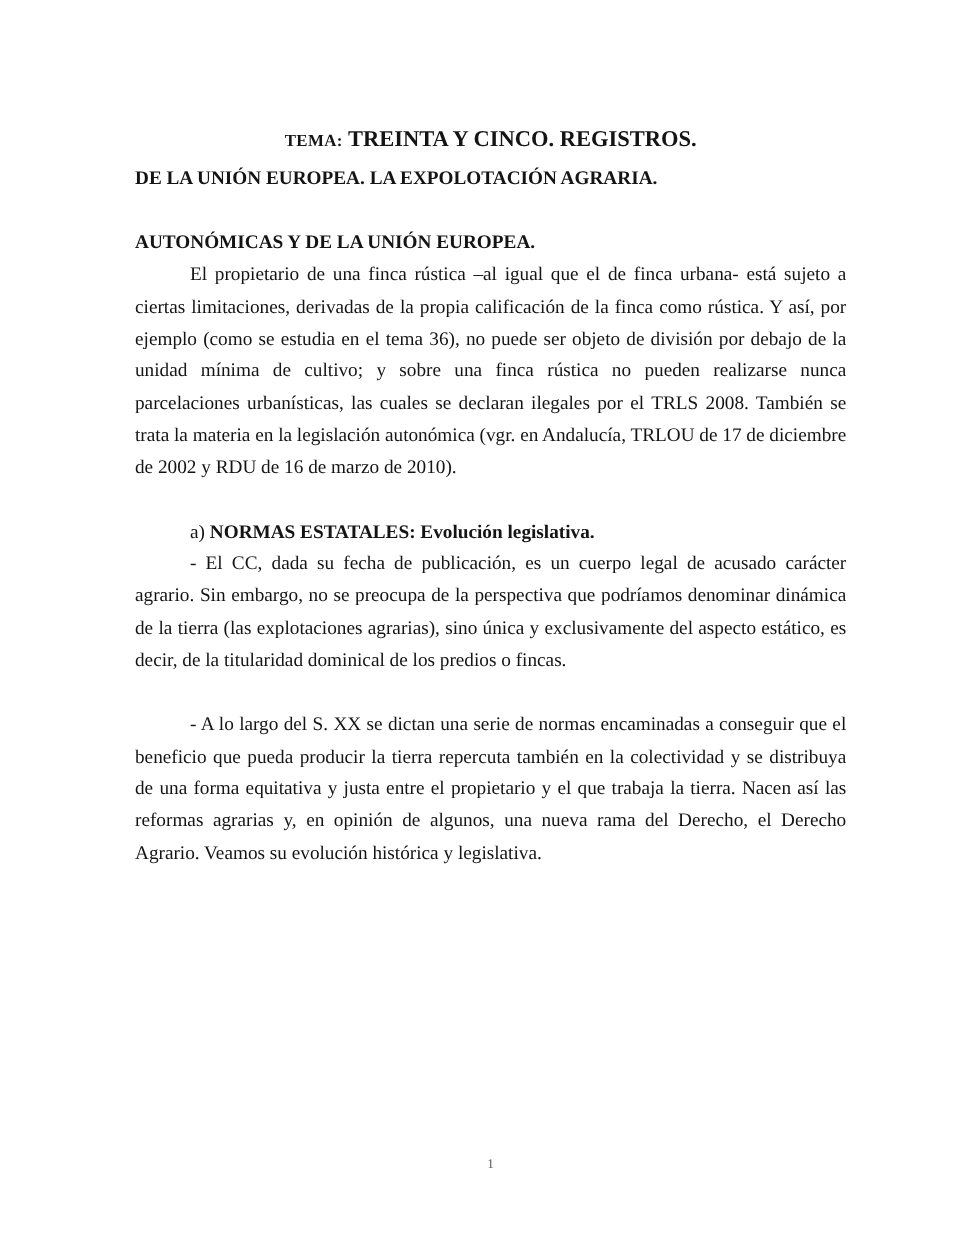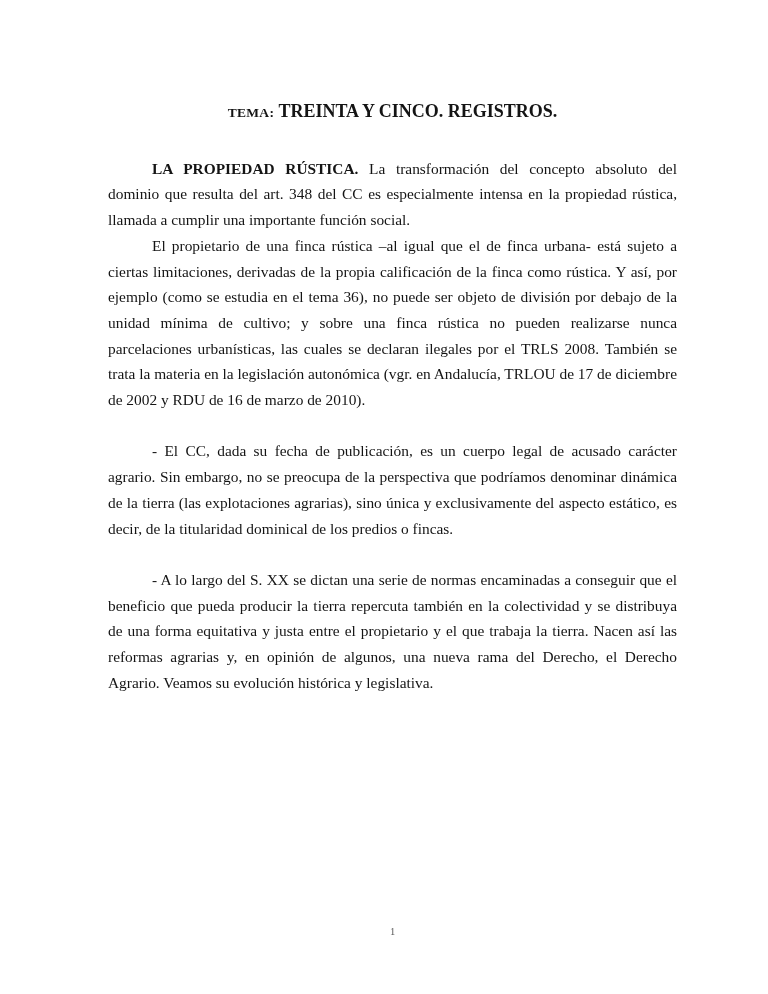--- a/index.html
+++ b/index.html
@@ -64,31 +64,33 @@
   }
 </style>
 </head>
 <body>
 
 <div class="page">
 
   <p class="doc-title"><span class="title-prefix">TEMA:</span>
     <span>TREINTA Y CINCO. REGISTROS.</span></p>
 
+  <p class="heading-line2">DE LA UNIÓN EUROPEA. LA EXPOLOTACIÓN AGRARIA.</p>
 
   <div class="spacer"></div>
 
+  <p class="heading-line2">AUTONÓMICAS Y DE LA UNIÓN EUROPEA.</p>
 
-  <p class="para"><span class="bold">LA PROPIEDAD RÚSTICA.</span>
-    <span>La transformación del concepto absoluto del dominio que resulta del art. 348 del CC es especialmente intensa en la propiedad rústica, llamada a cumplir una importante función social.</span></p>
 
   <p class="para">El propietario de una finca rústica –al igual que el de finca urbana- está sujeto a ciertas limitaciones, derivadas de la propia calificación de la finca como rústica. Y así, por ejemplo (como se estudia en el tema 36), no puede ser objeto de división por debajo de la unidad mínima de cultivo; y sobre una finca rústica no pueden realizarse nunca parcelaciones urbanísticas, las cuales se declaran ilegales por el TRLS 2008. También se trata la materia en la legislación autonómica (vgr. en Andalucía, TRLOU de 17 de diciembre de 2002 y RDU de 16 de marzo de 2010).</p>
 
   <div class="spacer"></div>
 
+  <p class="justify indent-line"><span>a)</span>
+    <span class="bold">NORMAS ESTATALES: Evolución legislativa.</span></p>
 
   <p class="para">- El CC, dada su fecha de publicación, es un cuerpo legal de acusado carácter agrario. Sin embargo, no se preocupa de la perspectiva que podríamos denominar dinámica de la tierra (las explotaciones agrarias), sino única y exclusivamente del aspecto estático, es decir, de la titularidad dominical de los predios o fincas.</p>
 
   <div class="spacer"></div>
 
   <p class="para">- A lo largo del S. XX se dictan una serie de normas encaminadas a conseguir que el beneficio que pueda producir la tierra repercuta también en la colectividad y se distribuya de una forma equitativa y justa entre el propietario y el que trabaja la tierra. Nacen así las reformas agrarias y, en opinión de algunos, una nueva rama del Derecho, el Derecho Agrario. Veamos su evolución histórica y legislativa.</p>
 
   <div class="page-number">1</div>
 
 </div>

